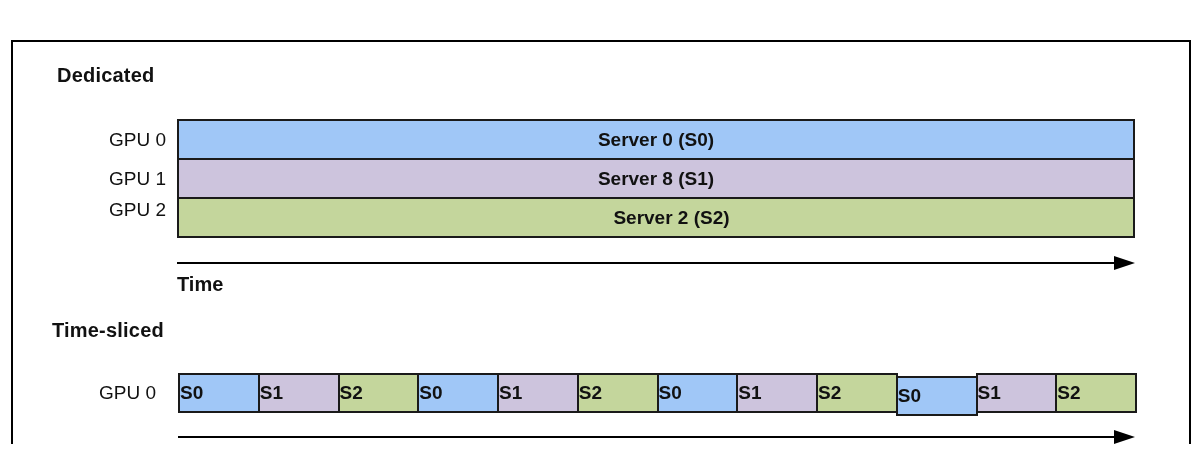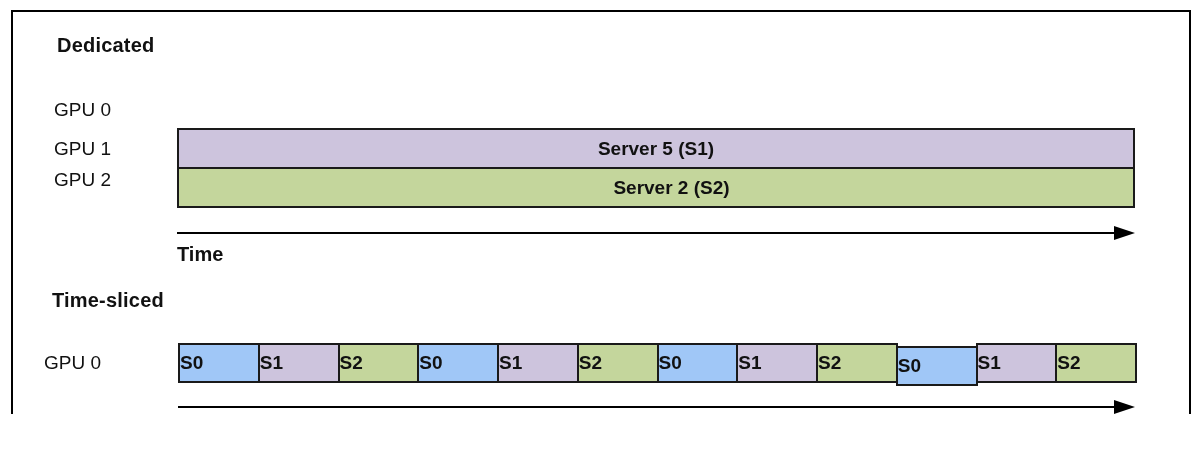--- a/index.html
+++ b/index.html
@@ -1,29 +1,29 @@
 <!DOCTYPE html>
 <html><head>
 <meta charset="utf-8">
 <style>
   html,body{margin:0;padding:0;background:#fff}
   .canvas{
     position:relative;width:1202px;height:414px;background:#ffffff;
-    font-family:"Liberation Sans",sans-serif;color:#111;overflow:hidden;
+    font-family:"Liberation Sans",sans-serif;color:#111;overflow:hidden;margin-top:30px;
   }
   .frame{
     position:absolute;left:11px;top:10px;width:1180px;height:452px;
     border:2px solid #000;box-sizing:border-box;
   }
   .section-title{position:absolute;font-weight:bold;font-size:20px;letter-spacing:.2px}
   #ded-title{left:57px;top:34px}
   #ts-title{left:52px;top:289px}
 
   .gpu-label{
-    position:absolute;width:112px;font-size:19px;
+    position:absolute;width:112px;text-align:right;font-size:19px;
     line-height:41px;white-space:nowrap;
   }
   .bar{
     position:absolute;left:177px;width:958px;height:41px;
     border:2px solid #1a1a1a;box-sizing:border-box;
     display:flex;align-items:center;justify-content:center;
     font-weight:bold;font-size:19px;
   }
   .slice-row{
     position:absolute;left:178px;top:343px;width:959px;display:flex;
@@ -56,22 +56,25 @@
 
 <div class="canvas">
   <div class="frame"></div>
 
   <div id="ded-title" class="section-title">Dedicated</div>
 
   <div class="gpu-label" style="left:54px;top:89px">GPU 0</div>
   <div class="gpu-label" style="left:54px;top:128px">GPU 1</div>
   <div class="gpu-label" style="left:54px;top:159px">GPU 2</div>
 
+  <div class="bar" style="top: 89px; background: rgb(160, 199, 247);">
+    <span>Server 0 (S0)</span>
+  </div>
   <div class="bar" style="top: 128px; background: rgb(205, 196, 221);">
-    <span>Server 5 (S1)</span>
+    <span>Server 8 (S1)</span>
   </div>
   <div class="bar" style="top: 167px; background: rgb(196, 214, 156); padding-left: 31px;">
     <span>Server 2 (S2)</span>
   </div>
 
   <div id="arrow-1" class="axis-arrow">
     <div class="line"></div>
     <div class="head"></div>
   </div>
   <div id="time-1" class="time-label">Time</div>

